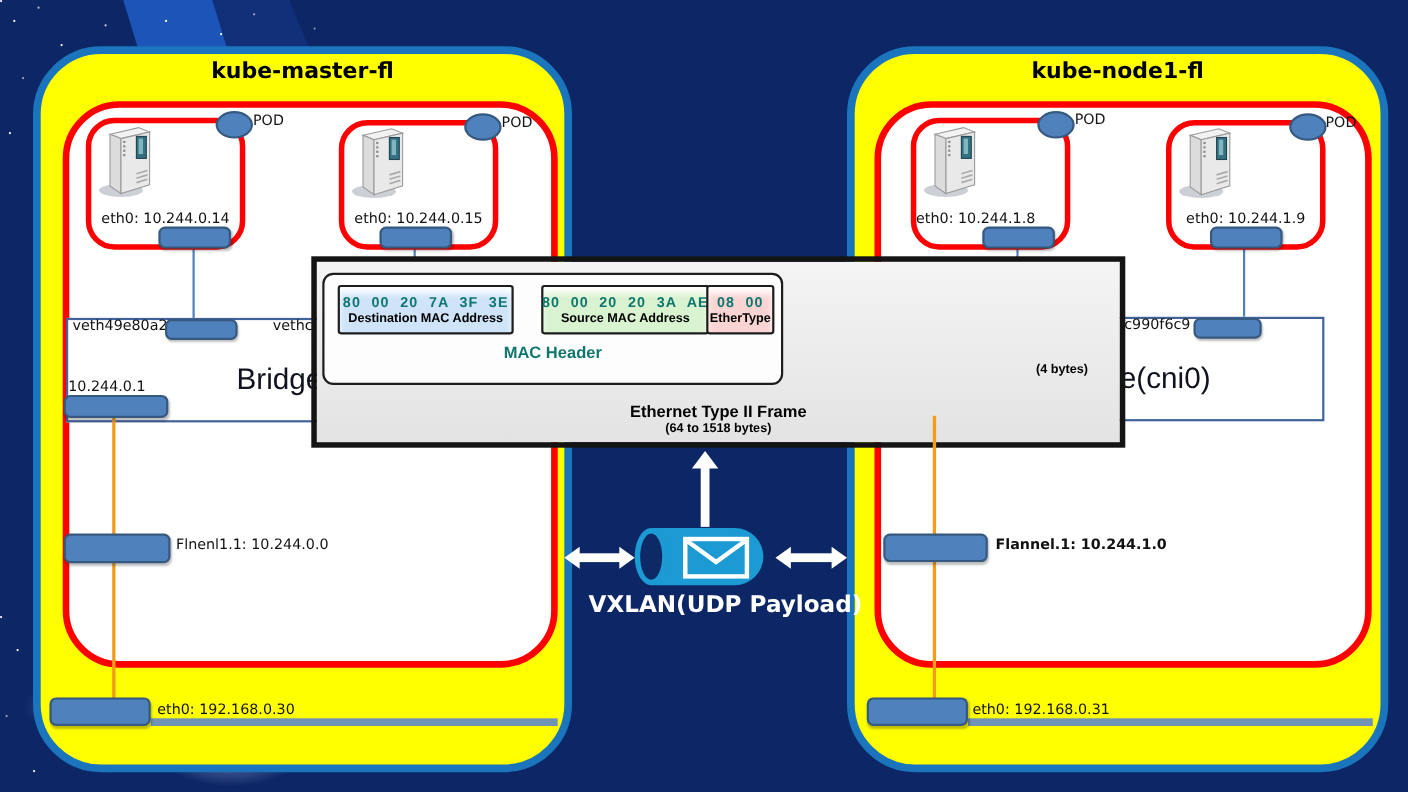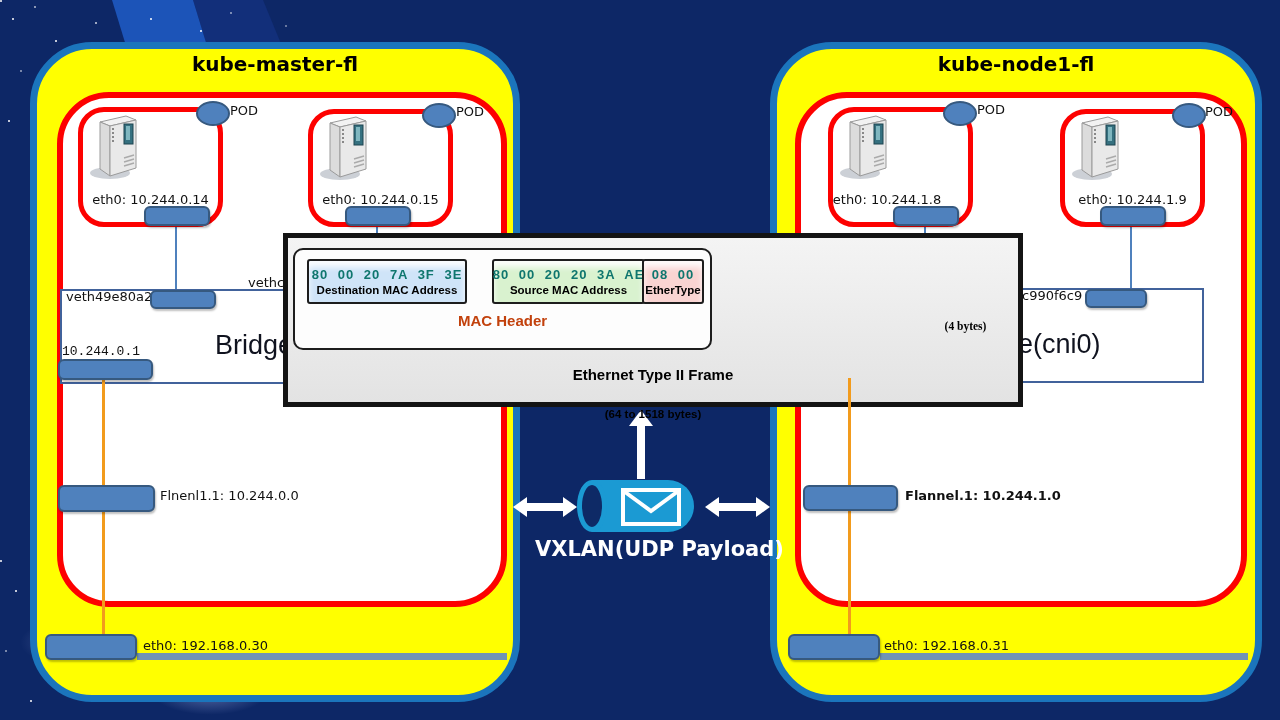--- a/index.html
+++ b/index.html
@@ -69,21 +69,21 @@
     display:flex;flex-direction:column;align-items:center;justify-content:center;
     box-shadow:inset 0 6px 6px rgba(255,255,255,.9);
   }
   .fbytes{font-weight:bold;font-size:13px;color:#0f766e;letter-spacing:1px;word-spacing:5px;white-space:nowrap;}
   .flabel{font-weight:bold;font-size:11.5px;color:#000;margin-top:2px;white-space:nowrap;}
   .f-dest{background:#cfe4f8;}
   .f-src{background:#d9f2cf;}
   .f-ether{background:#f9d4d2;}
   .f-pay{background:#fbfbc8;}
   .f-crc{background:#d9e9fb;}
-  .gtitle{position:absolute;width:100%;text-align:center;font-weight:bold;font-size:15px;color:#c2410c;}
+  .gtitle{position:absolute;width:100%;text-align:center;font-weight:bold;font-size:15px;color:#0f766e;}
   .gsub{position:absolute;width:100%;text-align:center;font-weight:bold;font-size:11.5px;color:#000;}
   .fcaption{position:absolute;width:100%;text-align:center;font-weight:bold;font-size:15px;color:#000;}
   .fcaption-sub{position:absolute;width:100%;text-align:center;font-weight:bold;font-size:11.5px;color:#000;}
   .cyl-body{
     position:absolute;left:592px;top:480px;width:102px;height:52px;background:#1b9ad3;
     border-radius:0 26px 26px 0;z-index:4;
   }
   .cyl-end{
     position:absolute;left:577px;top:480px;width:30px;height:52px;border-radius:50%;
     background:#0e2a66;border:5px solid #1b9ad3;box-sizing:border-box;z-index:5;
@@ -166,23 +166,23 @@
 </svg>
 <div class="pod-ellipse" style="left:422px;top:103px;"></div>
 <div class="lbl" style="left:456px;top:104px;">POD</div>
 <div class="eth-lbl" style="left:308px;top:192px;width:145px;text-align:center;">eth0: 10.244.0.15</div>
 <div class="conn" style="left:345px;top:206px;width:62px;height:16px;"></div>
 <div class="wire" style="left:376px;top:226px;width:2px;height:8px;"></div>
 
 <div class="bridge" style="left:60px;top:289px;width:440px;height:91px;"></div>
 <div class="lbl" style="left:66px;top:289px;z-index:2;">veth49e80a2f</div>
 <div class="conn" style="left:150px;top:290px;width:62px;height:15px;z-index:2;"></div>
-<div class="lbl" style="left:248px;top:275px;z-index:2;">vethc</div>
+<div class="lbl" style="left:248px;top:289px;z-index:2;">vethc</div>
 <div class="bridge-label" style="left:215px;top:330px;">Bridge(cni0)</div>
-<div class="lbl" style="left:62px;top:344px;z-index:2;font-family:Liberation Mono, monospace;">10.244.0.1</div>
+<div class="lbl" style="left:62px;top:344px;z-index:2;">10.244.0.1</div>
 <div class="conn" style="left:58px;top:359px;width:91px;height:17px;"></div>
 <div class="wire-orange" style="left:102px;top:380px;width:3px;height:260px;"></div>
 
 <div class="conn" style="left:58px;top:485px;width:93px;height:23px;"></div>
 <div class="lbl" style="left:160px;top:488px;">Flnenl1.1: 10.244.0.0</div>
 
 <div class="conn" style="left:45px;top:634px;width:88px;height:22px;"></div>
 <div class="lbl" style="left:143px;top:638px;">eth0:  192.168.0.30</div>
 <div class="host-line" style="left:137px;top:653px;width:370px;height:7px;"></div>
 
@@ -260,24 +260,24 @@
     </div>
     <div class="fbox f-ether" style="left:347px;top:9px;width:62px;height:45px;">
       <div class="fbytes">08  00</div>
       <div class="flabel">EtherType</div>
     </div>
     <div class="gtitle" style="top:62px;">MAC Header</div>
   </div>
 
 
   <div class="abs" style="left:625px;top:10px;width:105px;height:102px;">
-    <div class="gsub" style="top:72px;font-family:Liberation Serif, serif;">(4 bytes)</div>
+    <div class="gsub" style="top:82px;">(4 bytes)</div>
   </div>
   <div class="fcaption" style="top:128px;">Ethernet Type II Frame</div>
-  <div class="fcaption-sub" style="top:146px;margin-top:24px;">(64 to 1518 bytes)</div>
+  <div class="fcaption-sub" style="top:146px;">(64 to 1518 bytes)</div>
 </div>
 
 <div class="tri tri-up" style="left:629px;top:410px;"></div>
 <div class="arrow-shaft" style="left:637px;top:424px;width:8px;height:55px;"></div>
 
 <div class="tri tri-l" style="left:513px;top:497px;"></div>
 <div class="arrow-shaft" style="left:525px;top:503px;width:40px;height:8px;"></div>
 <div class="tri tri-r" style="left:563px;top:497px;"></div>
 
 <div class="tri tri-l" style="left:705px;top:497px;"></div>

